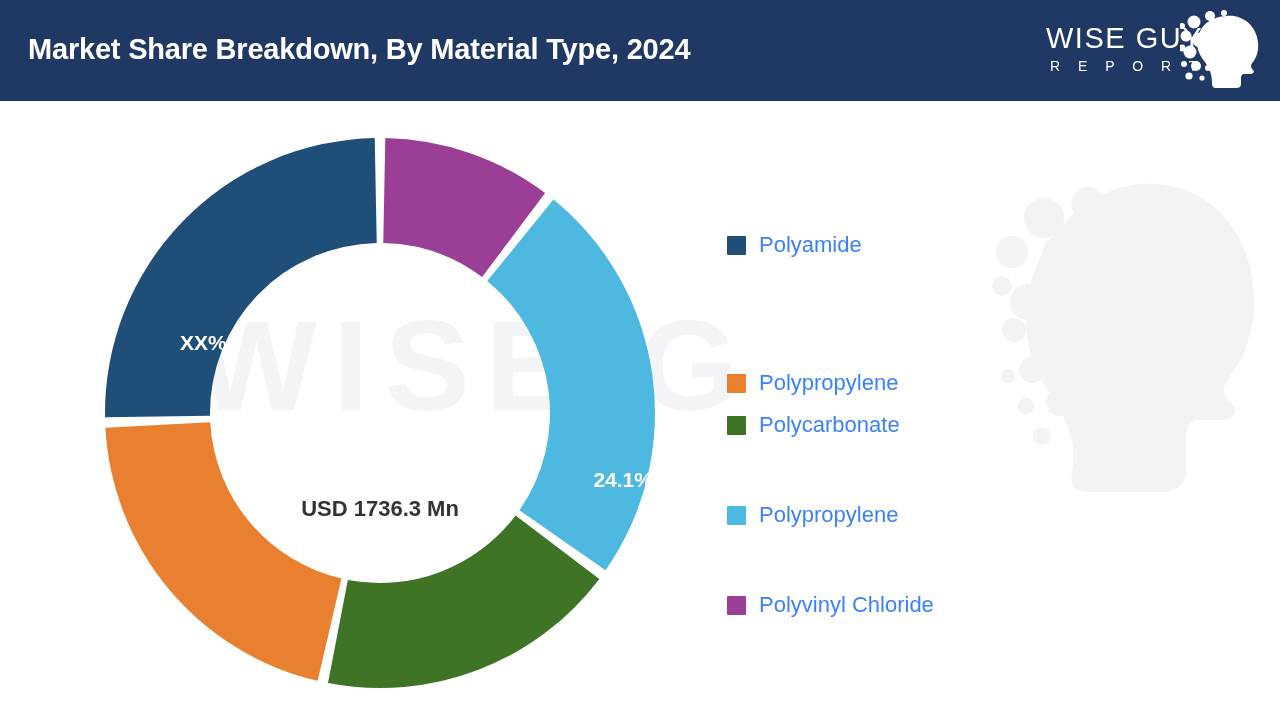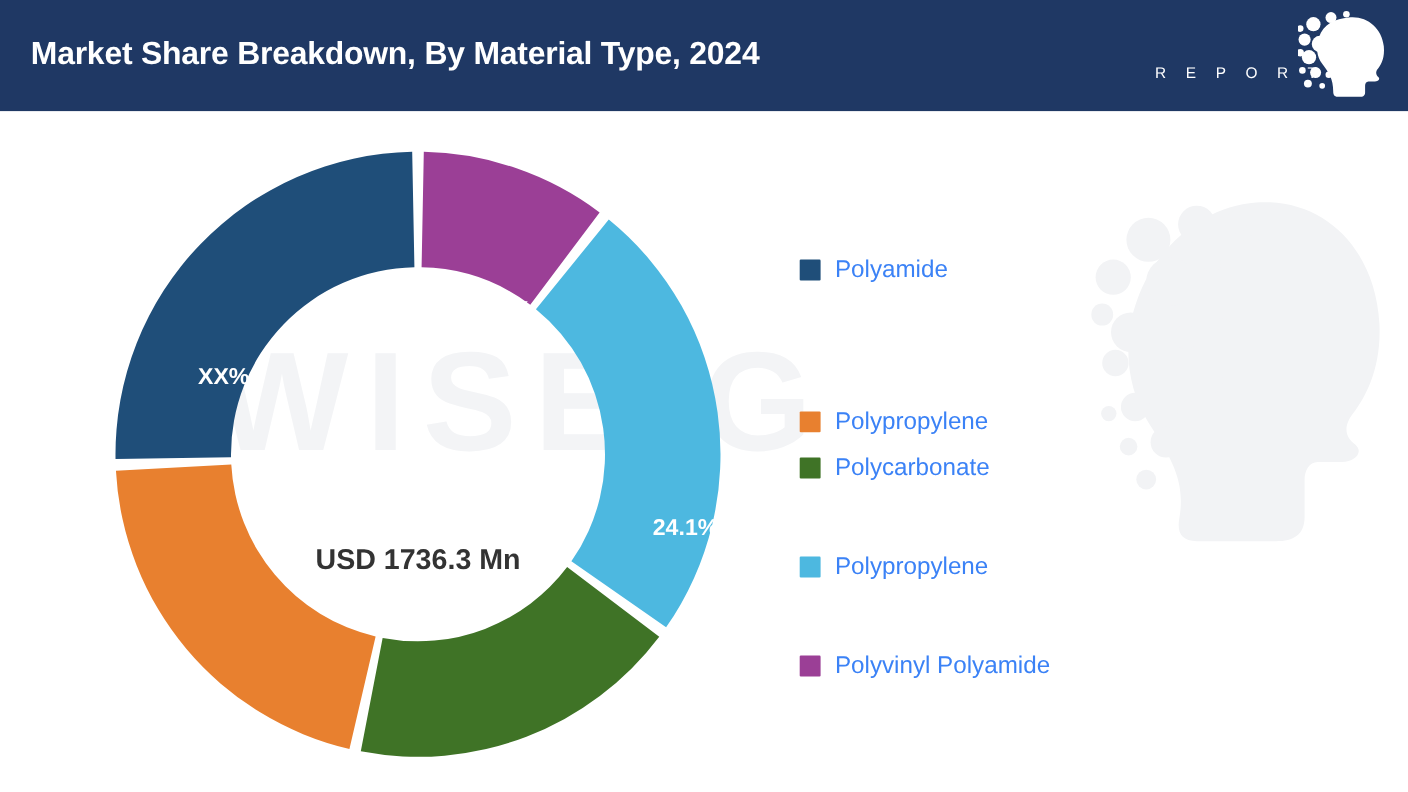--- a/index.html
+++ b/index.html
@@ -49,21 +49,21 @@
   .wm-line2{left:206px;top:432px;font-size:80px;letter-spacing:60px;}
   .wm-head{position:absolute;right:8px;top:170px;pointer-events:none;}
 
   
   .chart-area{position:absolute;left:0;top:101px;width:700px;height:619px;}
   .donut{position:absolute;left:0;top:0;}
 
   .center-label{
     position:absolute;left:380px;top:408px;
     transform:translate(-50%,-50%);
-    font-size:26px;font-weight:bold;color:#333333;
+    font-size:22px;font-weight:bold;color:#333333;
     font-family:"Liberation Sans", sans-serif;white-space:nowrap;
   }
   .slice-label{
     position:absolute;transform:translate(-50%,-50%);
     font-size:21px;font-weight:bold;color:#ffffff;
     font-family:"Liberation Sans", sans-serif;white-space:nowrap;
     pointer-events:none;
   }
 
   
@@ -81,20 +81,21 @@
 </style>
 </head>
 <body>
 
 <div id="page">
 
   <div class="header">
     <div class="header-title">Market Share Breakdown, By Material Type, 2024</div>
 
     <div class="logo">
+      <div class="logo-wise">WISE GUY</div>
       <div class="logo-reports">R E P O R T S</div>
       <svg class="logo-head" width="92" height="80" viewBox="0 0 92 80">
         <g fill="#ffffff">
           <path d="M46 6 C62 4 76 15 78 32 C79 42 76 48 73 52 C70 55 71 58 73 60 C75 62 73 64 70 64 L64 64 C62 64 61 66 61 68 L61 74 C61 77 59 78 56 78 L36 78 C33 78 32 76 32 73 C32 62 28 56 22 48 C17 41 16 33 19 24 C23 12 34 7 46 6 Z"></path>
           <circle cx="14" cy="12" r="6.5"></circle>
             <circle cx="30" cy="6" r="5"></circle>
           <circle cx="44" cy="3" r="3"></circle>
             <circle cx="6" cy="26" r="5.5"></circle>
           <circle cx="20" cy="30" r="7.5"></circle>
             <circle cx="2" cy="16" r="3"></circle>
@@ -179,17 +180,17 @@
       <div class="legend-item" style="top: 180px;">
         <span class="legend-swatch" style="background: rgb(63, 115, 38);"></span>
         <span class="legend-label">Polycarbonate</span>
       </div>
       <div class="legend-item" style="top: 270px;">
         <span class="legend-swatch" style="background: rgb(77, 184, 224);"></span>
         <span class="legend-label">Polypropylene</span>
       </div>
       <div class="legend-item" style="top: 360px;">
         <span class="legend-swatch" style="background: rgb(155, 63, 150);"></span>
-        <span class="legend-label">Polyvinyl Polyamide</span>
+        <span class="legend-label">Polyvinyl Chloride</span>
       </div>
     </div>
 
 </div>
 
 </body></html>

